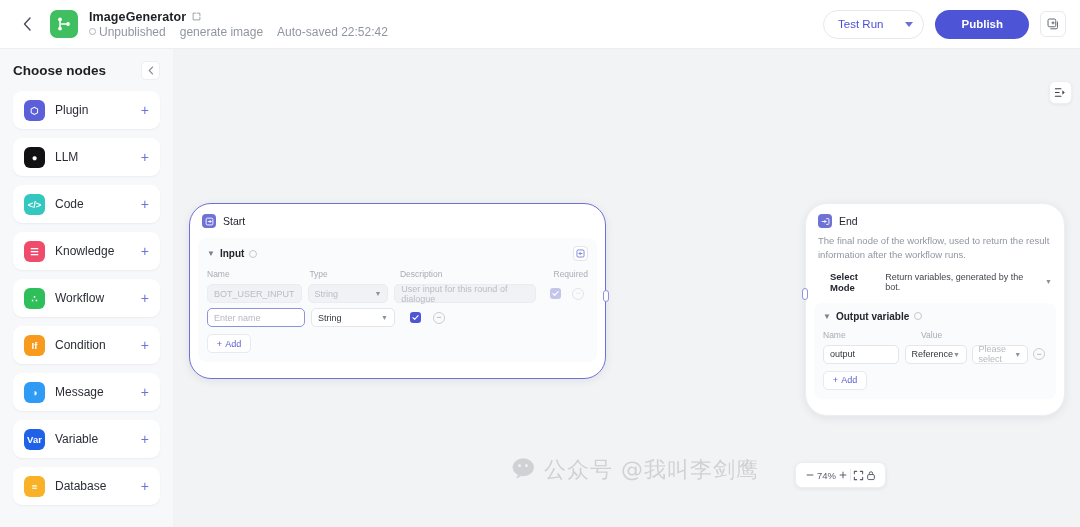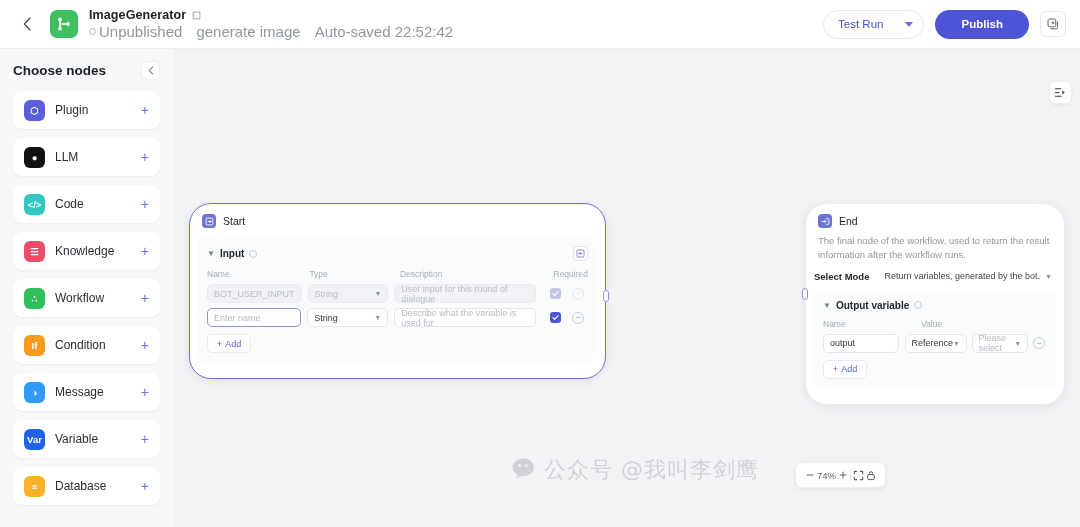--- a/index.html
+++ b/index.html
@@ -23,21 +23,21 @@
   }
   .app-icon {
     width: 28px; height: 28px; border-radius: 7px; background: #3fbf5f;
     margin-left: 10px; display: flex; align-items: center; justify-content: center;
     flex: none;
   }
   .title-block { margin-left: 11px; display: flex; flex-direction: column; gap: 1px; }
   .title-row { display: flex; align-items: center; gap: 6px; }
   .app-title { font-size: 12.5px; font-weight: bold; color: #1c1f23; letter-spacing: .1px; }
   .edit-icon { color: #8b8f99; display: flex; align-items: center; cursor: pointer; }
-  .meta-row { display: flex; align-items: center; gap: 14px; font-size: 15px; color: #9096a1; }
+  .meta-row { display: flex; align-items: center; gap: 14px; font-size: 12px; color: #9096a1; }
   .meta-item { display: flex; align-items: center; gap: 3px; }
   .dot-ring {
     width: 7px; height: 7px; border-radius: 50%;
     border: 1.4px solid #b0b4bd; display: inline-block;
   }
   .header-right { margin-left: auto; display: flex; align-items: center; gap: 11px; }
   .test-run {
     display: flex; align-items: center; gap: 22px; height: 29px;
     padding: 0 10px 0 14px; border-radius: 15px; background: #fff;
     border: 1px solid #e6e8ec; font-size: 11.5px; color: #4c4fd6;
@@ -154,21 +154,21 @@
   }
   .del-btn.ghost { border-color: #e2e4ea; color: #dfe1e6; }
 
   .add-btn {
     margin-top: 7px; height: 19px; width: 44px; border-radius: 5px;
     background: #fff; border: 1px solid #e8eaef; display: flex;
     align-items: center; justify-content: center; gap: 3px;
     font-size: 9px; color: #5a5fd0; cursor: pointer;
   }
 
-  .mode-row { display: flex; align-items: center; padding: 9px 12px 0 8px; }
+  .mode-row { display: flex; align-items: center; padding: 9px 12px 0 24px; }
   .mode-label { font-size: 9.5px; font-weight: bold; color: #23262e; }
   .mode-val {
     margin-left: auto; display: flex; align-items: center; gap: 5px;
     font-size: 9px; color: #42454d; cursor: pointer;
   }
 
   .port {
     position: absolute; width: 6px; height: 12px; border-radius: 3px;
     background: #fff; border: 1.5px solid #8f93dd;
   }
@@ -368,21 +368,20 @@
             <span class="del-btn ghost">−</span>
           </div>
         </div>
 
         <div class="row">
           <div class="fld focus ph" style="width:98px">Enter name</div>
           <div class="fld sel" style="width:84px;margin-left:6px">
             <span>String</span>
             <span class="sel-caret">▼</span>
           </div>
-          <div class="fld ph" style="width:148px;margin-left:6px">Describe what the variable is used for</div>
           <div style="width:28px;display:flex;justify-content:center;margin-left:6px">
             <span class="cbx">
               <svg width="7" height="7" viewBox="0 0 8 8">
                   <path d="M1 4.2l2 2 4-4.4" stroke="#fff" stroke-width="1.3" fill="none" stroke-linecap="round" stroke-linejoin="round"></path>
                 </svg>
             </span>
           </div>
           <div style="width:20px;display:flex;justify-content:center">
             <span class="del-btn">−</span>
           </div>

